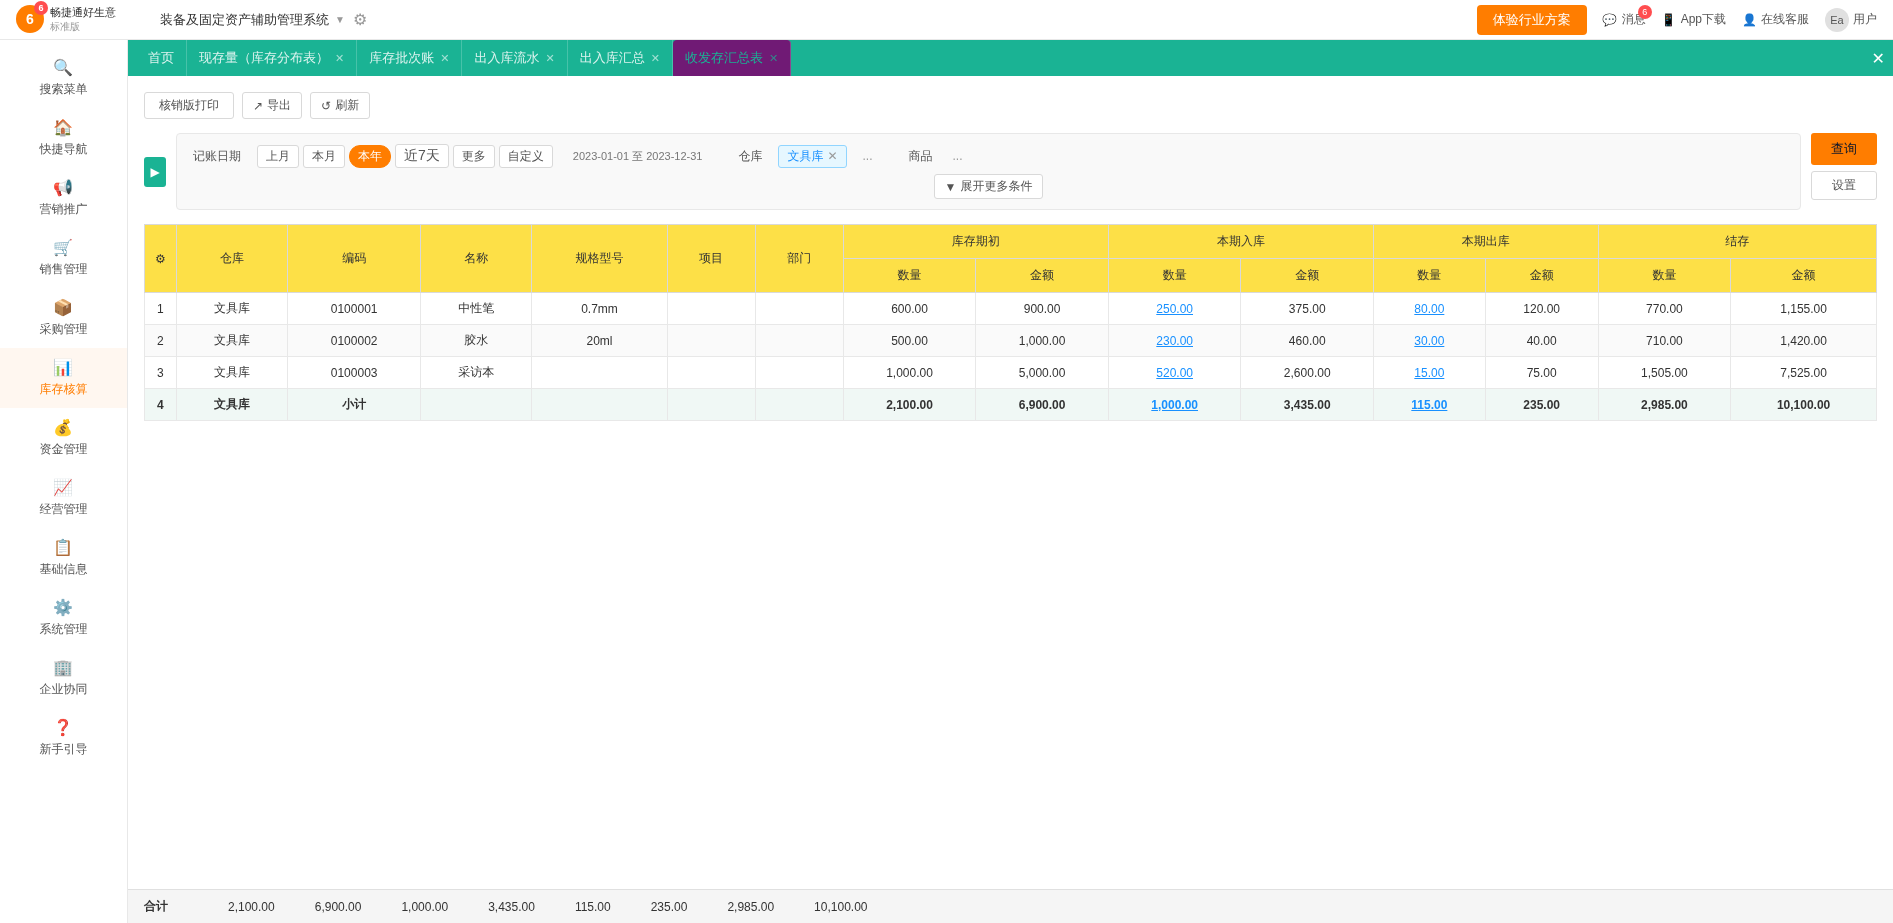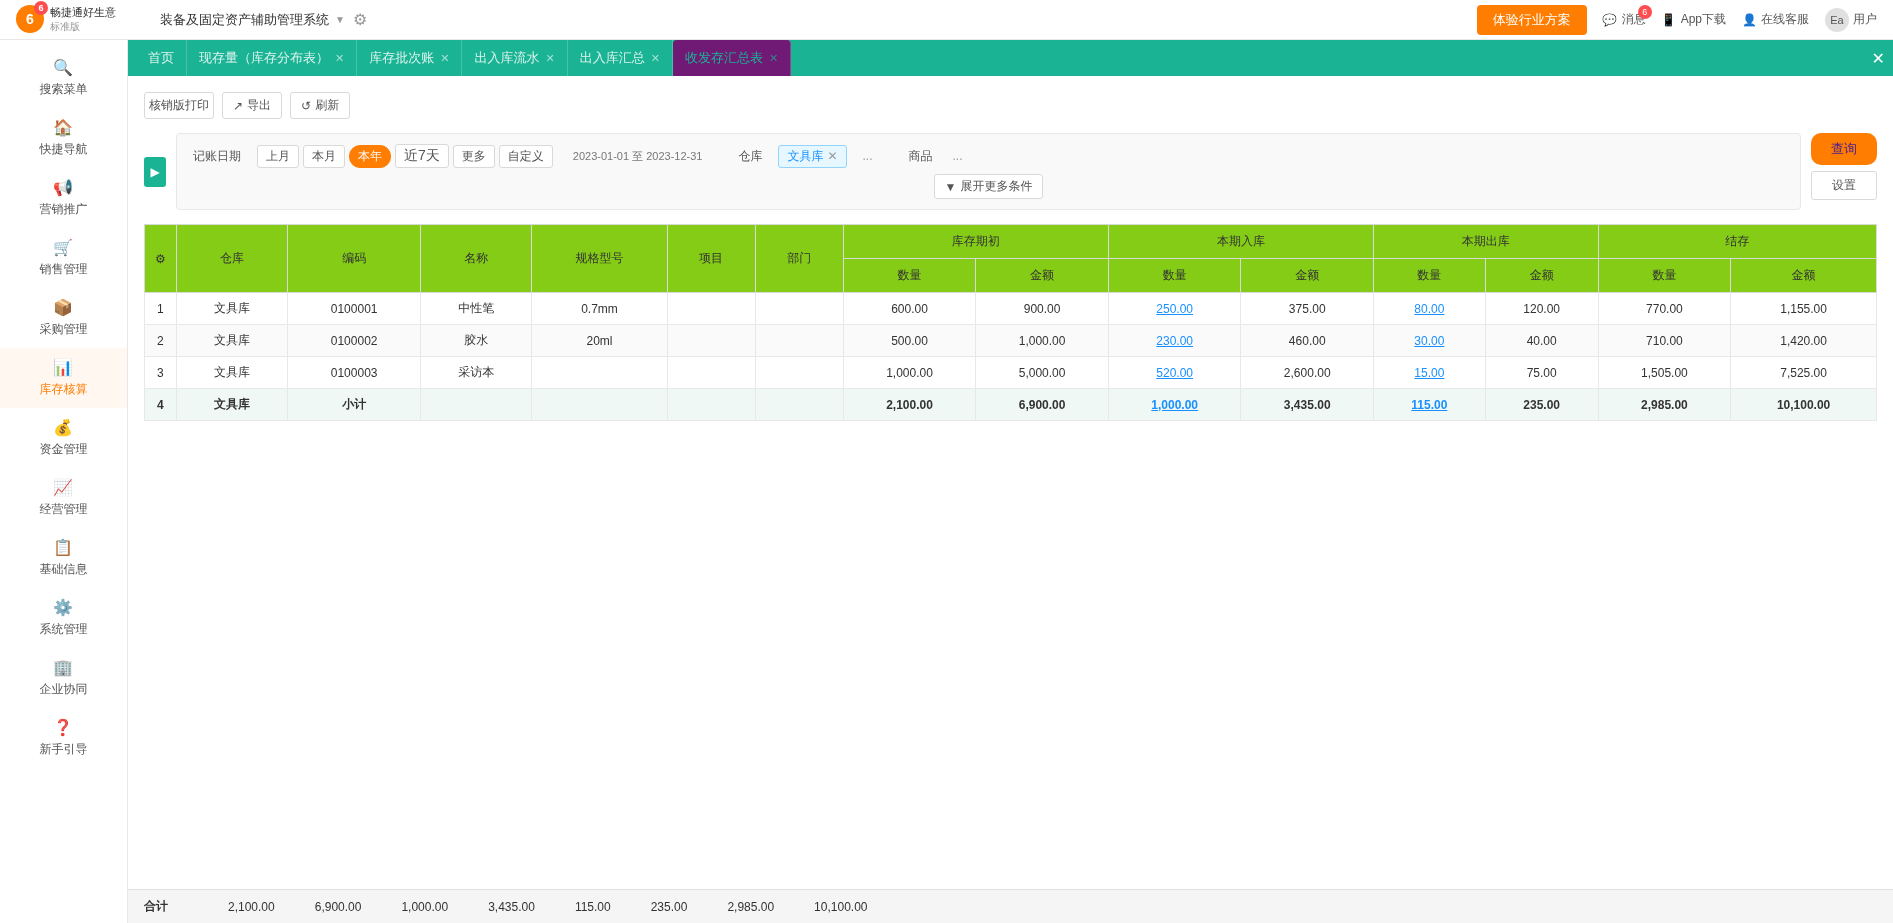--- a/index.html
+++ b/index.html
@@ -47,21 +47,21 @@
     .page-content { flex: 1; background: #fff; overflow: auto; padding: 16px; }
 
     
     .page-title { font-size: 15px; color: #333; font-weight: bold; margin-bottom: 16px; }
     .action-print-btn { display: flex; align-items: center; gap: 4px; color: #555; font-size: 12px; cursor: pointer; border: 1px solid #d9d9d9; border-radius: 3px; padding: 4px 10px; background: #fff; }
     .action-export-btn { display: flex; align-items: center; gap: 4px; color: #555; font-size: 12px; cursor: pointer; border: 1px solid #d9d9d9; border-radius: 3px; padding: 4px 10px; background: #fff; }
     .action-refresh-btn { display: flex; align-items: center; gap: 4px; color: #555; font-size: 12px; cursor: pointer; border: 1px solid #d9d9d9; border-radius: 3px; padding: 4px 10px; background: #fff; }
 
     
     .data-table { width: 100%; border-collapse: collapse; font-size: 12px; }
-    .data-table th { background: #84cc16; color: #333; padding: 8px 10px; text-align: center; border: 1px solid #d9d9d9; font-weight: normal; white-space: nowrap; }
+    .data-table th { background: #fde047; color: #333; padding: 8px 10px; text-align: center; border: 1px solid #d9d9d9; font-weight: normal; white-space: nowrap; }
     .data-table td { padding: 7px 10px; text-align: center; border: 1px solid #e8e8e8; color: #333; white-space: nowrap; }
     .data-table tbody tr:nth-child(even) { background: #fafafa; }
     .data-table .subtotal-row { background: #f0f8f5 !important; font-weight: bold; }
     .data-table .subtotal-row td { font-weight: bold; }
     .link-text { color: #1890ff; text-decoration: underline; cursor: pointer; }
 
     
     .bottom-bar { background: #f5f5f5; border-top: 1px solid #e0e0e0; padding: 8px 16px; display: flex; align-items: center; font-size: 12px; color: #333; flex-shrink: 0; }
   </style>
 </head>
@@ -193,21 +193,21 @@
         <span>收发存汇总表</span>
         <span class="tab-close">✕</span>
       </div>
       <div class="tab-bar-close">✕</div>
     </div>
 
     <div class="page-content">
 
       <div style="display:flex;align-items:flex-start;justify-content:space-between;margin-bottom:14px;">
         <div style="display:flex;align-items:center;gap:8px;">
-          <button class="action-print-btn" style="display:flex;align-items:center;gap:4px;border:1px solid #d9d9d9;background:#fff;border-radius:3px;padding:4px 4px;font-size:12px;cursor:pointer;color:#555;">核销版打印</button>
+          <button class="action-print-btn" style="display:flex;align-items:center;gap:4px;border:1px solid #d9d9d9;background:#fff;border-radius:3px;padding:4px 14px;font-size:12px;cursor:pointer;color:#555;">核销版打印</button>
           <button class="action-export-btn" style="display:flex;align-items:center;gap:4px;border:1px solid #d9d9d9;background:#fff;border-radius:3px;padding:4px 10px;font-size:12px;cursor:pointer;color:#555;">
             <span>↗</span>
             <span>导出</span>
           </button>
           <button class="action-refresh-btn" style="display:flex;align-items:center;gap:4px;border:1px solid #d9d9d9;background:#fff;border-radius:3px;padding:4px 10px;font-size:12px;cursor:pointer;color:#555;">
             <span>↺</span>
             <span>刷新</span>
           </button>
         </div>
       </div>
@@ -239,21 +239,21 @@
           </div>
 
           <div style="display:flex;align-items:center;justify-content:center;margin-top:6px;">
             <button style="display:flex;align-items:center;gap:4px;color:#555;font-size:12px;cursor:pointer;border:1px solid #d9d9d9;border-radius:3px;padding:3px 10px;background:#fff;">
               <span>▼</span>
               <span>展开更多条件</span>
             </button>
           </div>
         </div>
         <div style="display:flex;flex-direction:column;gap:6px;">
-          <button style="background:#ff7d00;color:#4c1d95;border:none;border-radius:10px;padding:7px 20px;font-size:13px;cursor:pointer;">查询</button>
+          <button style="background:#ff7d00;color:#0f172a;border:none;border-radius:3px;padding:7px 20px;font-size:13px;cursor:pointer;">查询</button>
           <button style="background:#fff;color:#555;border:1px solid #d9d9d9;border-radius:3px;padding:5px 12px;font-size:12px;cursor:pointer;">设置</button>
         </div>
       </div>
 
       <table class="data-table">
         <thead>
           <tr>
             <th rowspan="2" style="width:30px;">
               <span>⚙</span>
             </th>

